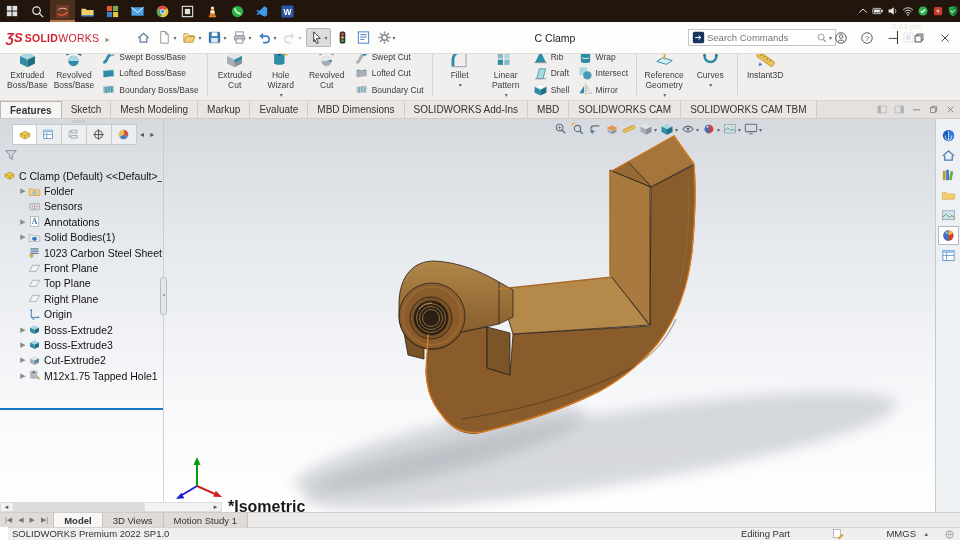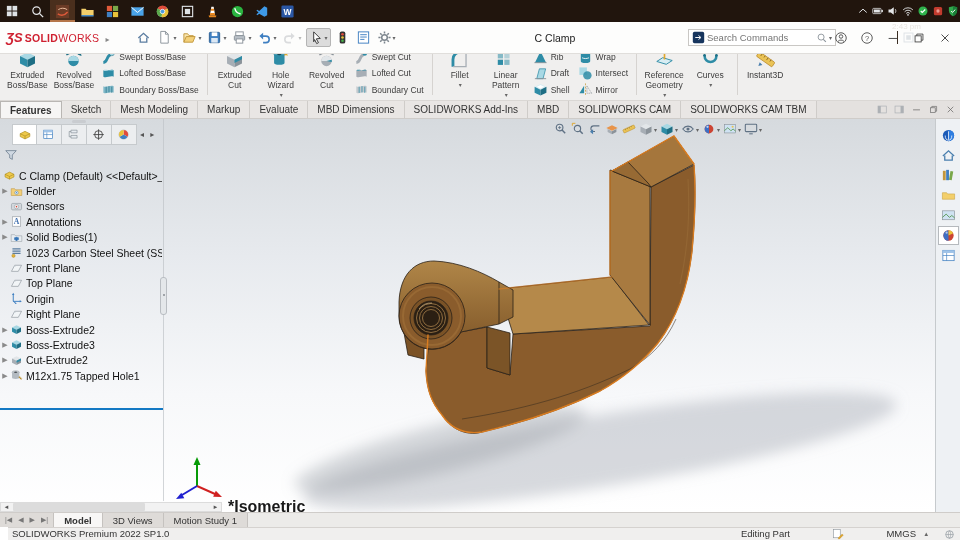--- a/index.html
+++ b/index.html
@@ -73,21 +73,21 @@
   #tree-panel{position:absolute;top:0;left:0;width:165px;height:393px;z-index:25;}
   #tree-edge{position:absolute;top:0;left:163px;width:1px;height:382px;background:#bfc3c7;opacity:.7;}
   #tree-grip{position:absolute;top:1px;left:72px;width:14px;height:3px;border-radius:2px;background:#c9ccd0;}
   #fm-tabs{position:absolute;top:5px;left:12px;display:flex;align-items:center;}
   .fm-tab{width:25px;height:21px;display:flex;align-items:center;justify-content:center;
     background:#eceef0;border:1px solid #c6cacd;border-left:none;}
   .fm-tab:first-child{border-left:1px solid #c6cacd;background:#fff;}
   .fm-arrows{font-size:8px;color:#555;margin-left:3px;letter-spacing:2px;}
   #fm-filter{position:absolute;top:29px;left:4px;}
   #fm-items{position:absolute;top:49px;left:0;right:3px;}
-  .tree-row{display:flex;align-items:center;height:15.4px;font-size:10.5px;color:#111;white-space:nowrap;overflow:hidden;}
+  .tree-row{display:flex;align-items:center;height:15.4px;font-size:10.5px;color:#111;white-space:nowrap;overflow:hidden;padding-left:18px;}
   .tree-row .tw{width:10px;text-align:center;font-size:7px;color:#8a8a8a;flex:none;}
   .tree-row .lab{margin-left:3px;overflow:hidden;text-overflow:clip;}
   .tree-row.root{padding-left:3px;}
   #rollback{position:absolute;top:289px;left:0;width:163px;height:2px;background:#1479c4;}
   #tree-splitter{position:absolute;top:158px;left:160px;width:7px;height:38px;background:#e4e7ea;
     border:1px solid #b9bdc2;border-radius:3px;z-index:30;}
   #tree-splitter::after{content:"";position:absolute;left:1.5px;top:16px;width:2px;height:2px;border-radius:50%;background:#8a8e93;}
   #tree-hscroll{position:absolute;top:383px;left:0;width:222px;height:10px;background:#f2f2f2;
     border:1px solid #dcdcdc;display:flex;align-items:center;z-index:26;}
   #tree-hscroll .sa{width:11px;text-align:center;font-size:6px;color:#555;}
@@ -1078,38 +1078,38 @@
                 <path d="M1.8 11.5L5.8 4h8.4l-4 7.5z" fill="#f2f5f7" stroke="#8b939a" stroke-width=".8"></path>
                 <path d="M5.8 4L4.6 6.3h2.3z" fill="#c9cfd5"></path>
               </svg>
             </span>
             <span class="lab">Top Plane</span>
           </div>
           <div class="tree-row">
             <span class="tw"></span>
             <span class="ic">
               <svg width="13" height="13" viewBox="0 0 16 16">
+                <path d="M1.8 11.5L5.8 4h8.4l-4 7.5z" fill="#f2f5f7" stroke="#8b939a" stroke-width=".8"></path>
+                <path d="M5.8 4L4.6 6.3h2.3z" fill="#c9cfd5"></path>
+              </svg>
+            </span>
+            <span class="lab">Right Plane</span>
+          </div>
+          <div class="tree-row">
+            <span class="tw"></span>
+            <span class="ic">
+              <svg width="13" height="13" viewBox="0 0 16 16">
                 <path d="M4 2.5v9h9" fill="none" stroke="#3f7fc1" stroke-width="1.2"></path>
                 <path d="M4 1L2.5 3.6h3z" fill="#3f7fc1"></path>
                 <path d="M14.5 11.5L12 10v3z" fill="#3f7fc1"></path>
                 <path d="M4 11.5l3 2.4" stroke="#3f7fc1" stroke-width="1.1"></path>
                 <path d="M8.3 14.6l-2.5-.1 1.1-2z" fill="#3f7fc1"></path>
               </svg>
             </span>
             <span class="lab">Origin</span>
-          </div>
-          <div class="tree-row">
-            <span class="tw"></span>
-            <span class="ic">
-              <svg width="13" height="13" viewBox="0 0 16 16">
-                <path d="M1.8 11.5L5.8 4h8.4l-4 7.5z" fill="#f2f5f7" stroke="#8b939a" stroke-width=".8"></path>
-                <path d="M5.8 4L4.6 6.3h2.3z" fill="#c9cfd5"></path>
-              </svg>
-            </span>
-            <span class="lab">Right Plane</span>
           </div>
           <div class="tree-row">
             <span class="tw">▶</span>
             <span class="ic">
               <svg width="13" height="13" viewBox="0 0 16 16">
                 <path d="M2.5 5.5L8 2.8l5.5 2.7L8 8.2z" fill="#a8d8e4"></path>
                 <path d="M2.5 5.5L8 8.2v5.3L2.5 10.8z" fill="#2e8ca6"></path>
                 <path d="M13.5 5.5L8 8.2v5.3l5.5-2.7z" fill="#1e6e84"></path>
               </svg>
             </span>

